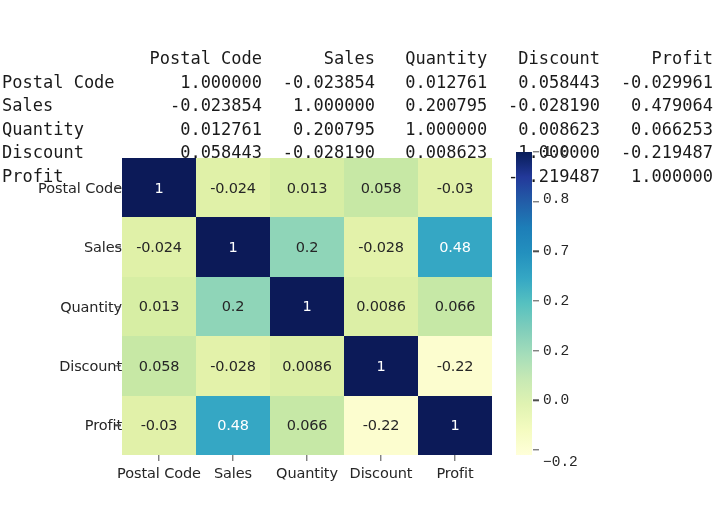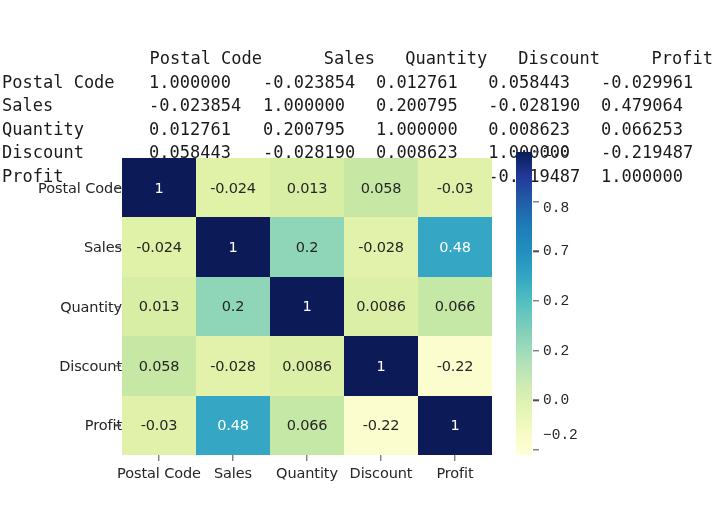--- a/index.html
+++ b/index.html
@@ -38,20 +38,21 @@
     font-family: "DejaVu Sans Mono", monospace;
     font-size: 17px;
     line-height: 23.5px;
     white-space: pre;
   }
   #df-output td.rowhead {
     text-align: left;
     width: 148px;
   }
   #df-output td.num {
+    text-align: right;
     width: 113px;
     padding-left: 1px;
   }
   #df-output tr.header td.num,
   #df-output tr.header td.rowhead {
     text-align: right;
   }
 
   
   #figure {
@@ -240,26 +241,26 @@
       <div class="xtick" style="left: 259px;"></div>
       <div class="xlabel" style="left: 333px;">Profit</div>
       <div class="xtick" style="left: 333px;"></div>
     </div>
 
   <div id="colorbar-wrap">
     <div id="colorbar-gradient"></div>
   <div class="cb-tick" style="top: 0px;"></div>
       <div class="cb-label" style="top: 0px;">1.0</div>
       <div class="cb-tick" style="top: 49.6721px;"></div>
-      <div class="cb-label" style="top: 56px; text-align: center;">0.8</div>
+      <div class="cb-label" style="top: 47px; text-align: center;">0.8</div>
       <div class="cb-tick" style="top: 99.3443px;"></div>
       <div class="cb-label" style="top: 99.3443px;">0.7</div>
       <div class="cb-tick" style="top: 149.016px;"></div>
       <div class="cb-label" style="top: 149.016px;">0.2</div>
       <div class="cb-tick" style="top: 198.689px;"></div>
       <div class="cb-label" style="top: 198.689px;">0.2</div>
       <div class="cb-tick" style="top: 248.361px;"></div>
       <div class="cb-label" style="top: 248.361px;">0.0</div>
       <div class="cb-tick" style="top: 298.033px;"></div>
-      <div class="cb-label" style="top: 283px;">−0.2</div>
+      <div class="cb-label" style="top: 310px;">−0.2</div>
     </div>
 
 </div>
 
 </body></html>

